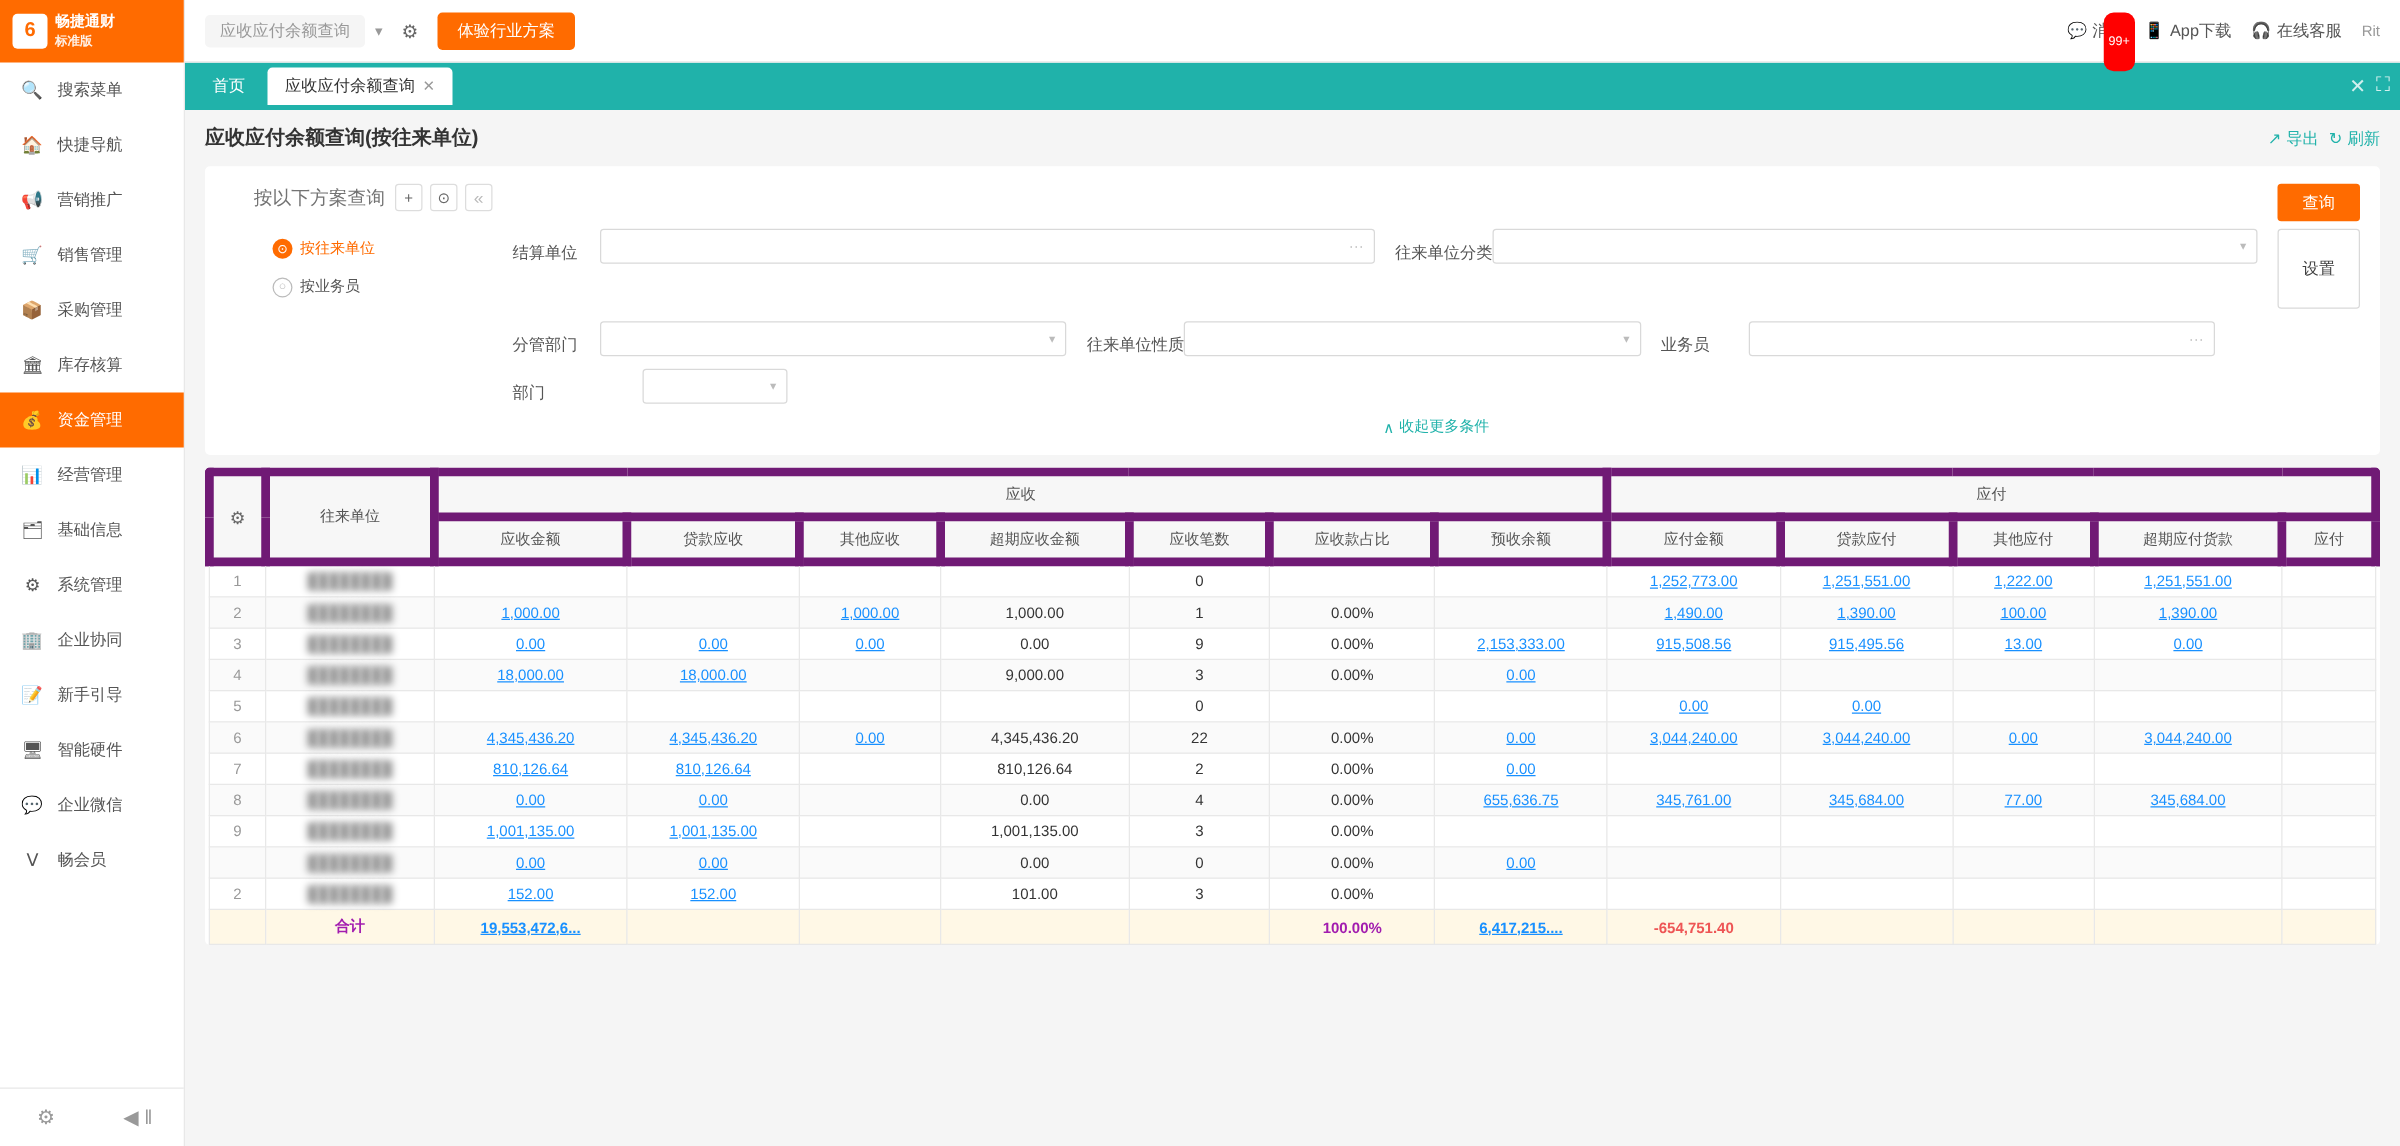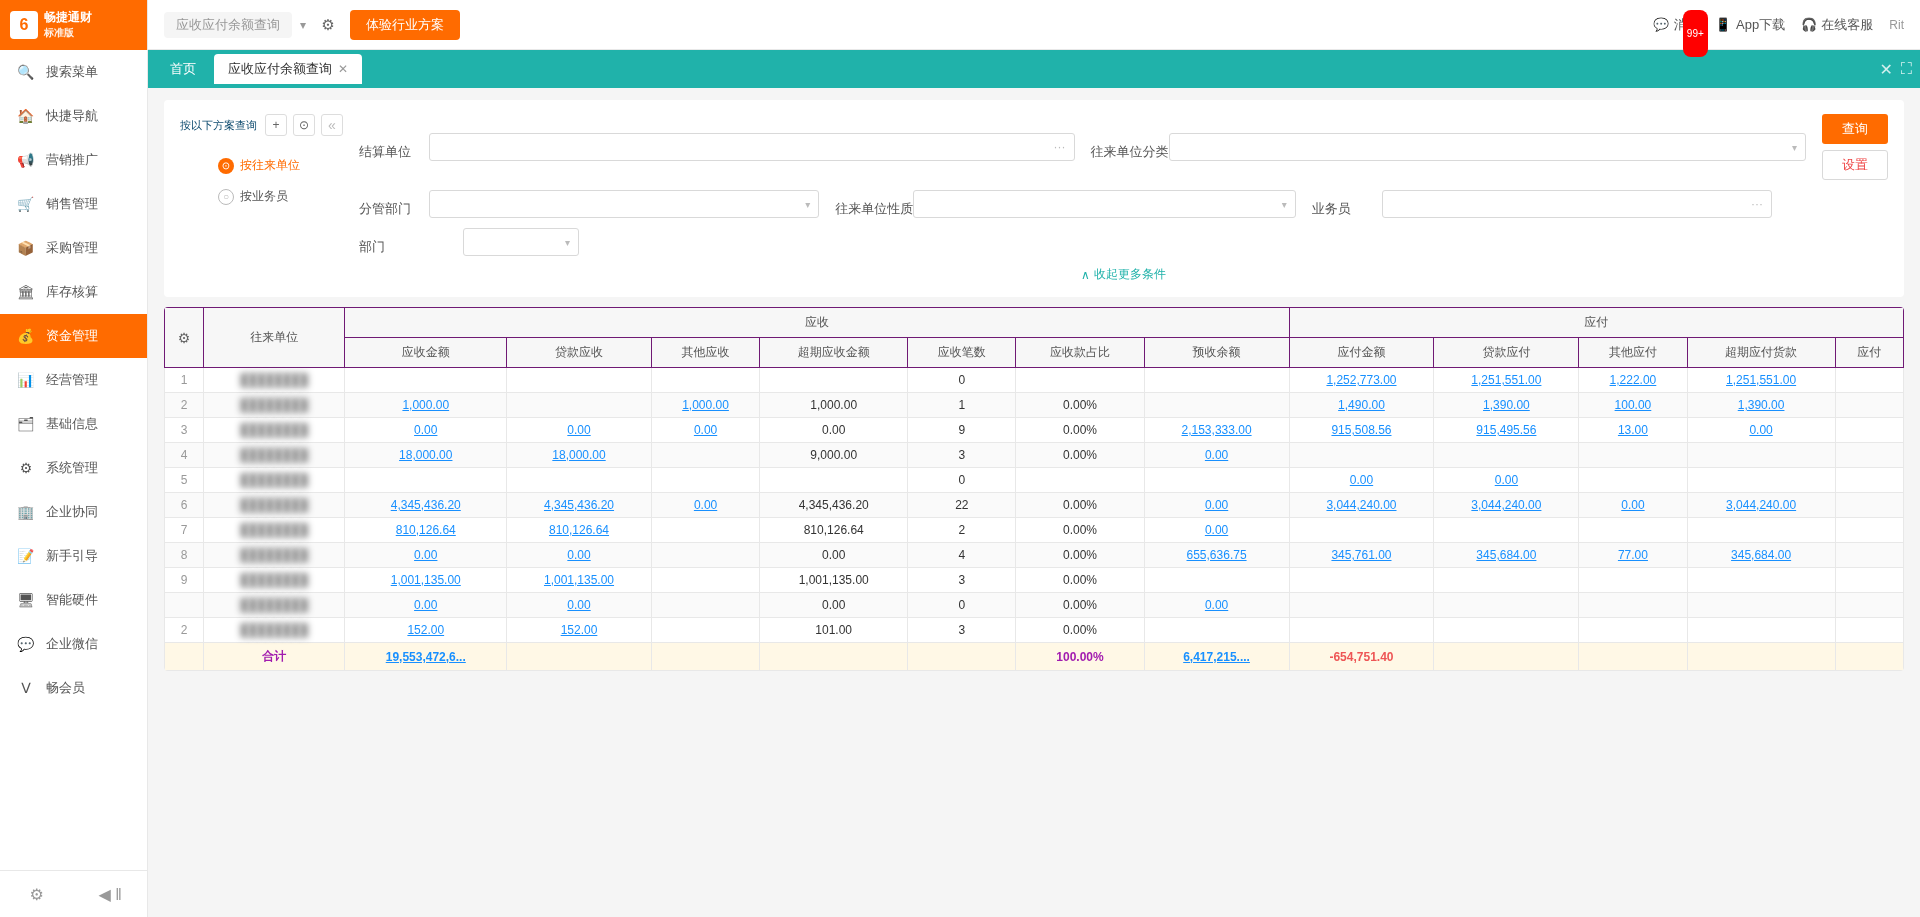--- a/index.html
+++ b/index.html
@@ -74,21 +74,21 @@
     .page-title { font-size: 16px; font-weight: bold; color: #333; }
     .page-actions { display: flex; gap: 8px; }
     .action-btn { display: flex; align-items: center; gap: 4px; color: #20b2aa; font-size: 13px; cursor: pointer; background: none; border: none; }
 
     
     .filter-panel {
       background: #fff; border-radius: 4px; padding: 14px 16px; margin-bottom: 10px;
     }
     .filter-row { display: flex; align-items: center; margin-bottom: 10px; gap: 16px; }
     .filter-label-row { display: flex; align-items: center; gap: 8px; margin-bottom: 10px; }
-    .filter-label-row span { font-size: 11px; color: #0c4a6e; }
+    .filter-label-row span { font-size: 15px; color: #737373; margin-left: 23px; }
     .filter-icons { display: flex; gap: 6px; }
     .filter-icon-btn { width: 22px; height: 22px; border: 1px solid #ddd; border-radius: 3px; display: flex; align-items: center; justify-content: center; cursor: pointer; color: #666; font-size: 12px; }
     .filter-item { display: flex; align-items: flex-end; flex: 1; }
     .filter-item-label { color: #555; font-size: 13px; min-width: 70px; }
     .filter-input {
       flex: 1; height: 28px; border: 1px solid #d9d9d9; border-radius: 3px; padding: 0 8px; font-size: 12px; color: #333;
       display: flex; align-items: center; justify-content: space-between; cursor: pointer; background: #fff;
     }
     .filter-input-dots { color: #bbb; }
     .filter-select {
@@ -105,30 +105,30 @@
     .sidebar-sub-item.active { color: #ff6b00; }
     .sidebar-sub-item-icon { width: 16px; height: 16px; border-radius: 50%; background: #ff6b00; color: #fff; display: flex; align-items: center; justify-content: center; font-size: 10px; margin-right: 6px; }
     .sidebar-sub-item-icon2 { width: 16px; height: 16px; border-radius: 50%; border: 1px solid #bbb; color: #bbb; display: flex; align-items: center; justify-content: center; font-size: 10px; margin-right: 6px; }
 
     
     .collapse-btn { color: #bbb; cursor: pointer; font-size: 14px; }
 
     
     .query-btn-wrap { display: flex; flex-direction: column; gap: 6px; }
     .btn-query { background: #ff6b00; color: #fff; border: none; padding: 6px 20px; border-radius: 3px; cursor: pointer; font-size: 13px; }
-    .btn-setting { background: #fff; color: #ef4444; border: 1px solid #d9d9d9; padding: 5px 16px; border-radius: 3px; cursor: pointer; font-size: 13px; }
+    .btn-setting { background: #fff; color: #404040; border: 1px solid #d9d9d9; padding: 22px 16px; border-radius: 3px; cursor: pointer; font-size: 13px; }
 
     
     .collect-more { display: flex; align-items: center; justify-content: center; gap: 4px; color: #20b2aa; cursor: pointer; font-size: 12px; margin-top: 4px; }
 
     
     .data-table-wrap { background: #fff; border-radius: 4px; overflow: auto; }
     .data-table { width: 100%; border-collapse: collapse; font-size: 12px; }
     .data-table th {
-      background: #f7f7f7; border: 1px solid #701a75; padding: 6px 8px; text-align: center; font-weight: normal; color: #555; white-space: nowrap;
+      background: #f7f7f7; border: 7px solid #701a75; padding: 6px 8px; text-align: center; font-weight: normal; color: #555; white-space: nowrap;
     }
     .data-table td {
       border: 1px solid #e8e8e8; padding: 5px 8px; text-align: center; color: #333; white-space: nowrap;
     }
     .data-table td.link { color: #1890ff; text-decoration: underline; cursor: pointer; }
     .data-table tr:nth-child(even) { background: #fafafa; }
     .data-table .col-no { width: 36px; color: #999; }
     .th-group { background: #f0f0f0; }
     .footer-row td { background: #fff8e6; font-weight: bold; color: #a21caf; }
     .settings-icon { width: 22px; height: 22px; display: flex; align-items: center; justify-content: center; color: #666; cursor: pointer; font-size: 14px; }
@@ -250,20 +250,33 @@
   </div>
   <div class="tabbar-controls">
     <span class="tabbar-ctrl-btn">✕</span>
     <span class="tabbar-ctrl-btn">⛶</span>
   </div>
 </div>
 
 <div class="main">
   <div class="page-container">
 
+    <div class="page-header">
+      <div class="page-title">应收应付余额查询(按往来单位)</div>
+      <div class="page-actions">
+        <button class="action-btn">
+          <span>↗</span>
+          <span>导出</span>
+        </button>
+        <button class="action-btn">
+          <span>↻</span>
+          <span>刷新</span>
+        </button>
+      </div>
+    </div>
 
     <div class="filter-panel">
       <div style="display:flex; gap:16px;">
 
         <div style="min-width:140px;">
           <div class="filter-label-row">
             <span>按以下方案查询</span>
             <div class="filter-icons">
               <div class="filter-icon-btn">+</div>
               <div class="filter-icon-btn">⊙</div>

